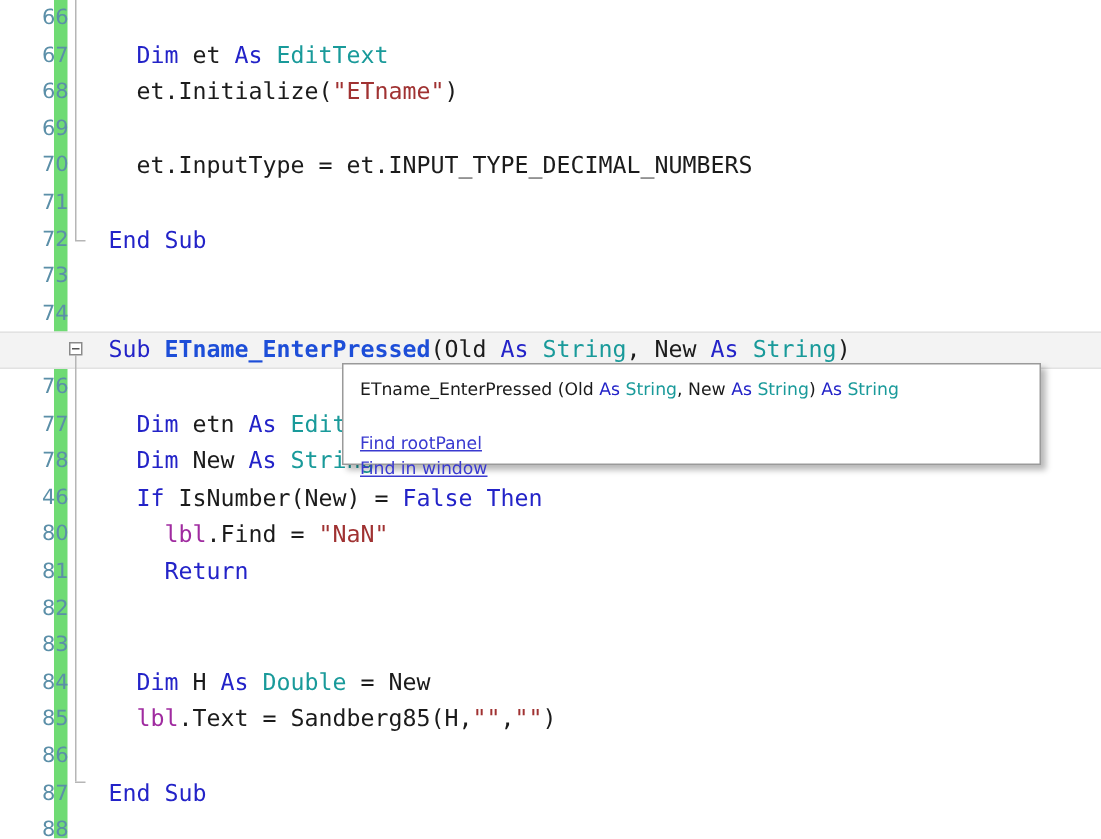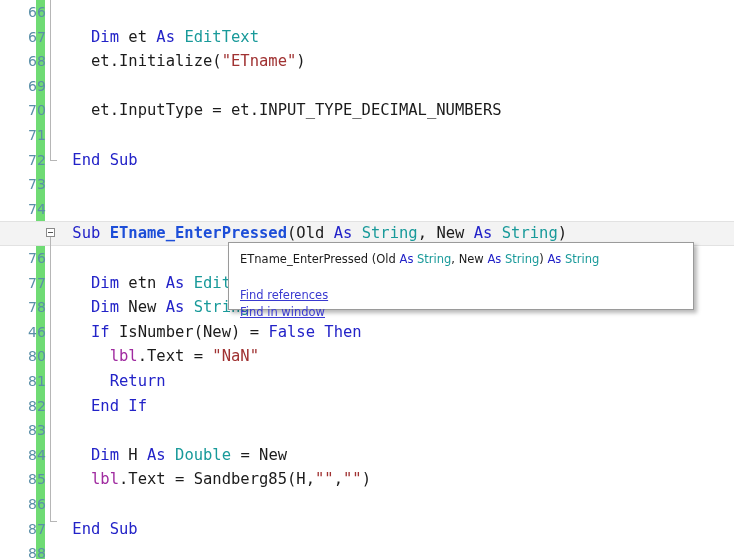--- a/index.html
+++ b/index.html
@@ -222,43 +222,42 @@
     <div class="code-line" style="top:221.4px"><span class="txt"> <span class="kw">Sub</span> <span class="fn">ETname_EnterPressed</span><span class="punc">(</span><span class="ident">Old</span> <span class="kw">As</span> <span class="typ">String</span><span class="punc">,</span> <span class="ident">New</span> <span class="kw">As</span> <span class="typ">String</span><span class="punc">)</span></span></div>
 
     <div class="code-line" style="top:246px"><span class="txt"></span></div>
 
     <div class="code-line" style="top:270.6px"><span class="txt">   <span class="kw">Dim</span> <span class="ident">etn</span> <span class="kw">As</span> <span class="typ">EditText</span></span></div>
 
     <div class="code-line" style="top:295.2px"><span class="txt">   <span class="kw">Dim</span> <span class="ident">New</span> <span class="kw">As</span> <span class="typ">String</span></span></div>
 
     <div class="code-line" style="top:319.8px"><span class="txt">   <span class="kw">If</span> <span class="ident">IsNumber(New)</span> <span class="punc">=</span> <span class="kw">False Then</span></span></div>
 
-    <div class="code-line" style="top:344.4px"><span class="txt">     <span class="var">lbl</span><span class="ident">.Text = </span><span class="str">"NaN"</span></span></div>
+    <div class="code-line" style="top:344.4px"><span class="txt">     <span class="var">lbl</span><span class="ident">.Find = </span><span class="str">"NaN"</span></span></div>
 
     <div class="code-line" style="top:369px"><span class="txt">     <span class="kw">Return</span></span></div>
 
-    <div class="code-line" style="top:393.6px"><span class="txt">   <span class="kw">End If</span></span></div>
 
     <div class="code-line" style="top:418.2px"><span class="txt"></span></div>
 
     <div class="code-line" style="top:442.8px"><span class="txt">   <span class="kw">Dim</span> <span class="ident">H</span> <span class="kw">As</span> <span class="typ">Double</span> <span class="punc">=</span> <span class="ident">New</span></span></div>
 
     <div class="code-line" style="top:467.4px"><span class="txt">   <span class="var">lbl</span><span class="ident">.Text = Sandberg85(H,</span><span class="str">""</span><span class="punc">,</span><span class="str">""</span><span class="punc">)</span></span></div>
 
     <div class="code-line" style="top:492px"><span class="txt"></span></div>
 
     <div class="code-line" style="top:516.6px"><span class="txt"> <span class="kw">End Sub</span></span></div>
 
     <div class="code-line" style="top:541.2px"><span class="txt"></span></div>
 
   </div>
 
   <div class="tooltip" style="left:228px; top:242px; width:466px; height:68px;">
 
     <div class="tt-sig"><span>ETname_EnterPressed (Old </span><span class="as">As</span><span class="type"> String</span><span>, New </span><span class="as">As</span><span class="type"> String</span><span>) </span><span class="as">As</span><span class="type"> String</span></div>
 
     <div class="tt-links">
-      <span class="tt-link">Find references</span>
+      <span class="tt-link">Find rootPanel</span>
       <span class="tt-link">Find in window</span>
     </div>
   </div>
 
 </div>
 
 </body></html>

